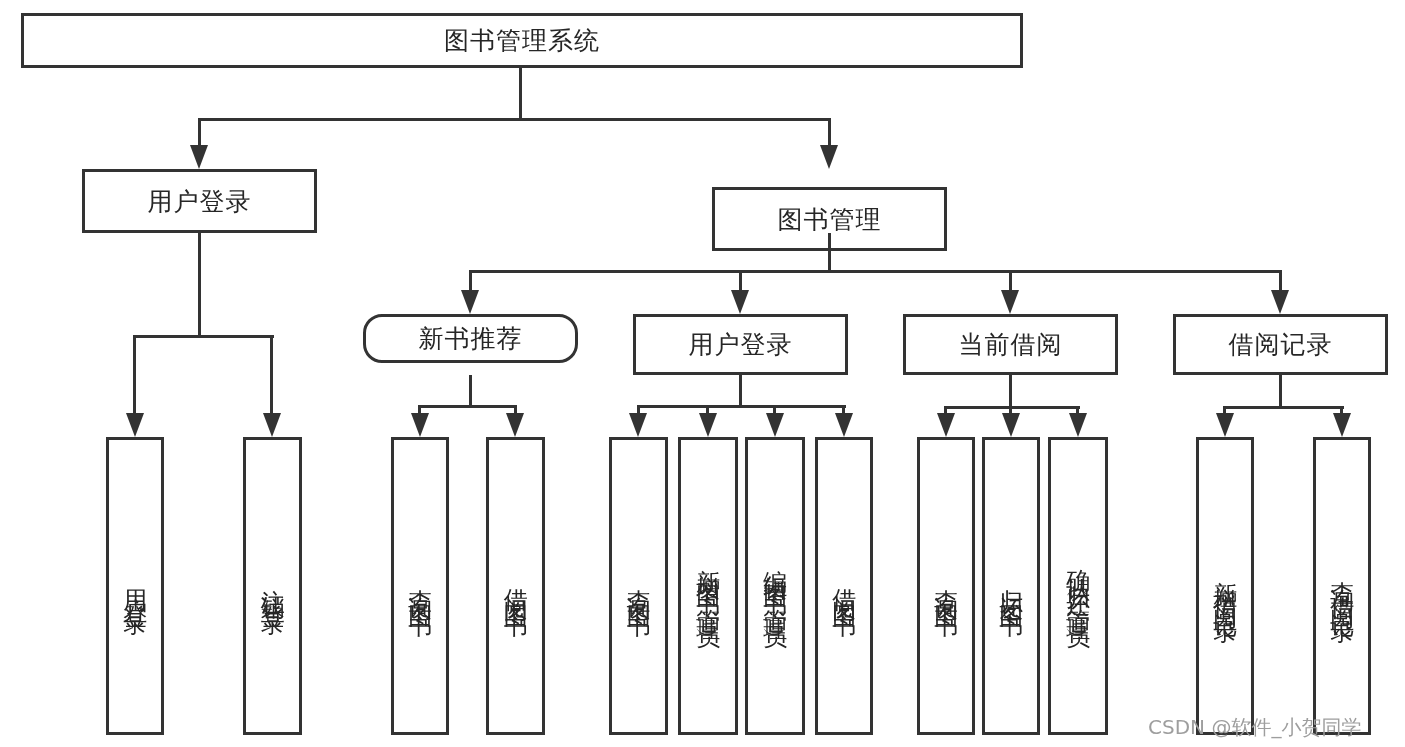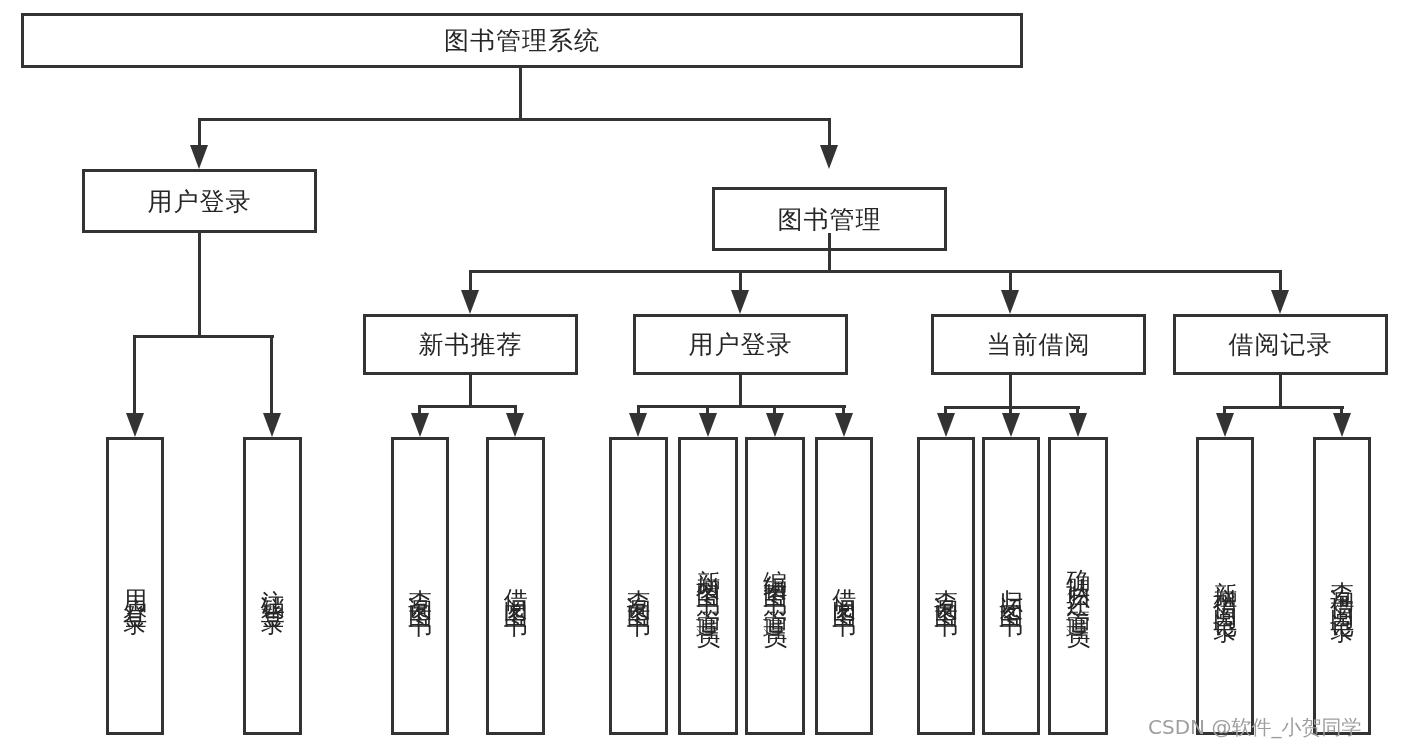--- a/index.html
+++ b/index.html
@@ -82,27 +82,27 @@
   <div class="hl" style="left:469px; top:270px; width:813px;"></div>
   <div class="vl" style="left:469px; top:270px; height:24px;"></div>
   <div class="ar" style="left:461px; top:290px;"></div>
   <div class="vl" style="left:739px; top:270px; height:24px;"></div>
   <div class="ar" style="left:731px; top:290px;"></div>
   <div class="vl" style="left:1009px; top:270px; height:24px;"></div>
   <div class="ar" style="left:1001px; top:290px;"></div>
   <div class="vl" style="left:1279px; top:270px; height:24px;"></div>
   <div class="ar" style="left:1271px; top:290px;"></div>
 
-  <div class="box hbox" style="left:363px; top:314px; width:215px; height:61px;">
+  <div class="box hbox" style="left:363px; top:314px; width:215px; height:49px;border-radius:19px;">
     <span>新书推荐</span>
   </div>
   <div class="box hbox" style="left:633px; top:314px; width:215px; height:61px;">
     <span>用户登录</span>
   </div>
-  <div class="box hbox" style="left:903px; top:314px; width:215px; height:61px;margin-left:28px;">
+  <div class="box hbox" style="left:903px; top:314px; width:215px; height:61px;">
     <span>当前借阅</span>
   </div>
   <div class="box hbox" style="left:1173px; top:314px; width:215px; height:61px;">
     <span>借阅记录</span>
   </div>
 
   <div class="vl" style="left:198px; top:233px; height:104px;"></div>
   <div class="hl" style="left:133px; top:335px; width:141px;"></div>
   <div class="vl" style="left:133px; top:335px; height:82px;"></div>
   <div class="ar" style="left:126px; top:413px;"></div>

